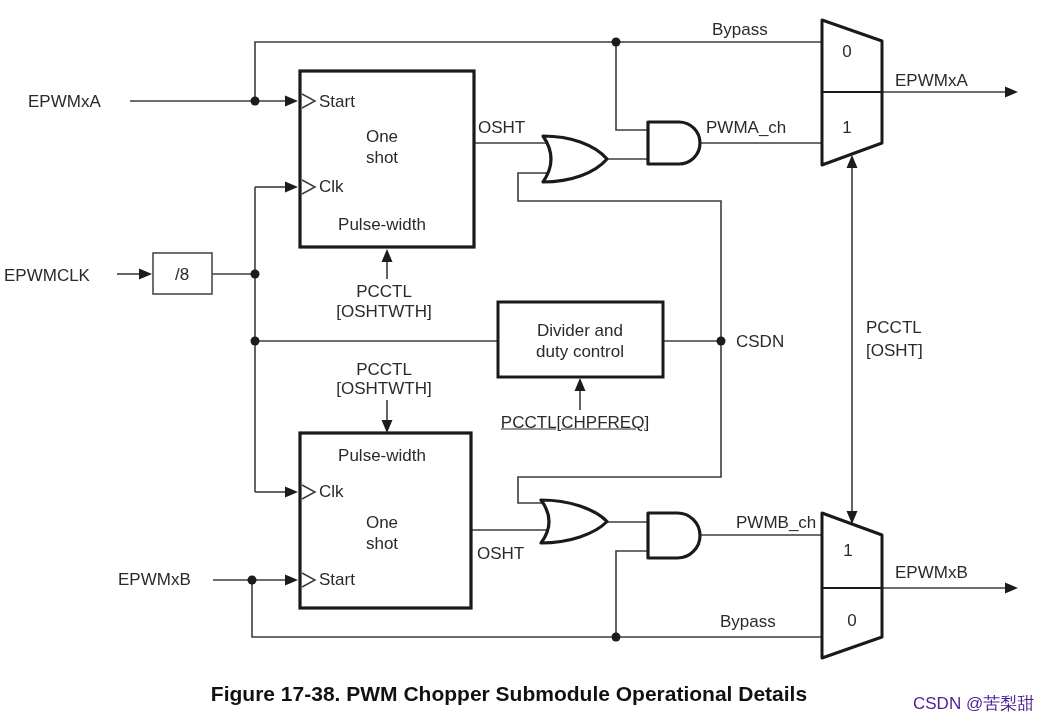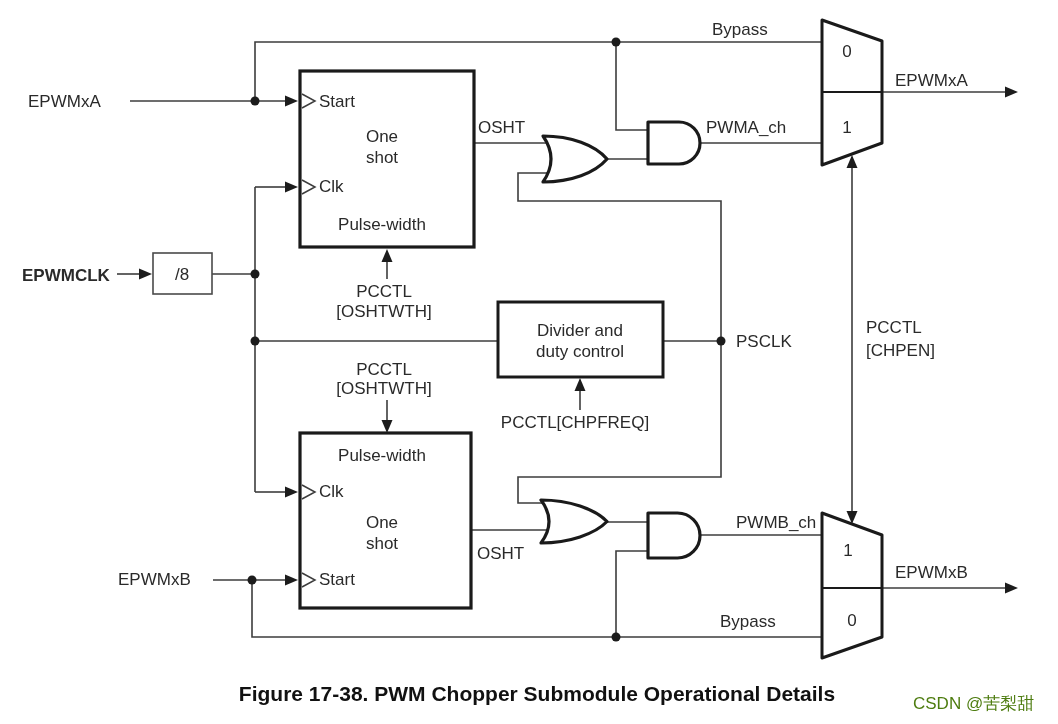--- a/index.html
+++ b/index.html
@@ -17,25 +17,24 @@
     color:#2a2a2a;
     white-space:nowrap;
     line-height:1;
   }
   .lbl.left{transform:translateY(-50%);}
   .lbl.center{transform:translate(-50%,-50%);}
   .caption{
     font-weight:bold;
     font-size:21px;
     color:#111111;
-    margin-left:28px;
   }
   .watermark{
     font-size:17px;
-    color:#4d7c0f;
+    color:#4c1d95;
   }
 </style>
 </head>
 <body>
 
 <div class="stage">
 
   <svg width="1058" height="724" viewBox="0 0 1058 724">
 
     <g stroke="#3d3d3d" stroke-width="1.6" fill="none">
@@ -160,31 +159,31 @@
 
   <div class="lbl left" style="left:319px; top:101px;">Start</div>
   <div class="lbl center" style="left:382px; top:136px;">One</div>
   <div class="lbl center" style="left:382px; top:157px;">shot</div>
   <div class="lbl left" style="left:319px; top:186px;">Clk</div>
   <div class="lbl center" style="left:382px; top:224px;">Pulse-width</div>
 
   <div class="lbl center" style="left:384px; top:291px;">PCCTL</div>
   <div class="lbl center" style="left:384px; top:311px;">[OSHTWTH]</div>
 
-  <div class="lbl left" style="left:22px;   top:275px;font-weight:bold;">EPWMCLK</div>
+  <div class="lbl left" style="left:4px;   top:275px;">EPWMCLK</div>
   <div class="lbl center" style="left:182px; top:274px;">/8</div>
 
   <div class="lbl center" style="left:580px; top:330px;text-align:right;">Divider and</div>
   <div class="lbl center" style="left:580px; top:351px;">duty control</div>
-  <div class="lbl left" style="left:736px; top:341px;">PSCLK</div>
+  <div class="lbl left" style="left:736px; top:341px;">CSDN</div>
 
   <div class="lbl left" style="left:866px; top:327px;">PCCTL</div>
-  <div class="lbl left" style="left:866px; top:350px;">[CHPEN]</div>
-
-  <div class="lbl center" style="left:575px; top:422px;">PCCTL[CHPFREQ]</div>
+  <div class="lbl left" style="left:866px; top:350px;">[OSHT]</div>
+
+  <div class="lbl center" style="left:575px; top:422px;text-decoration:underline;">PCCTL[CHPFREQ]</div>
 
   <div class="lbl center" style="left:384px; top:369px;">PCCTL</div>
   <div class="lbl center" style="left:384px; top:388px;">[OSHTWTH]</div>
 
   <div class="lbl center" style="left:382px; top:455px;">Pulse-width</div>
   <div class="lbl left" style="left:319px; top:491px;">Clk</div>
   <div class="lbl center" style="left:382px; top:522px;">One</div>
   <div class="lbl center" style="left:382px; top:543px;">shot</div>
   <div class="lbl left" style="left:319px; top:579px;">Start</div>
 

